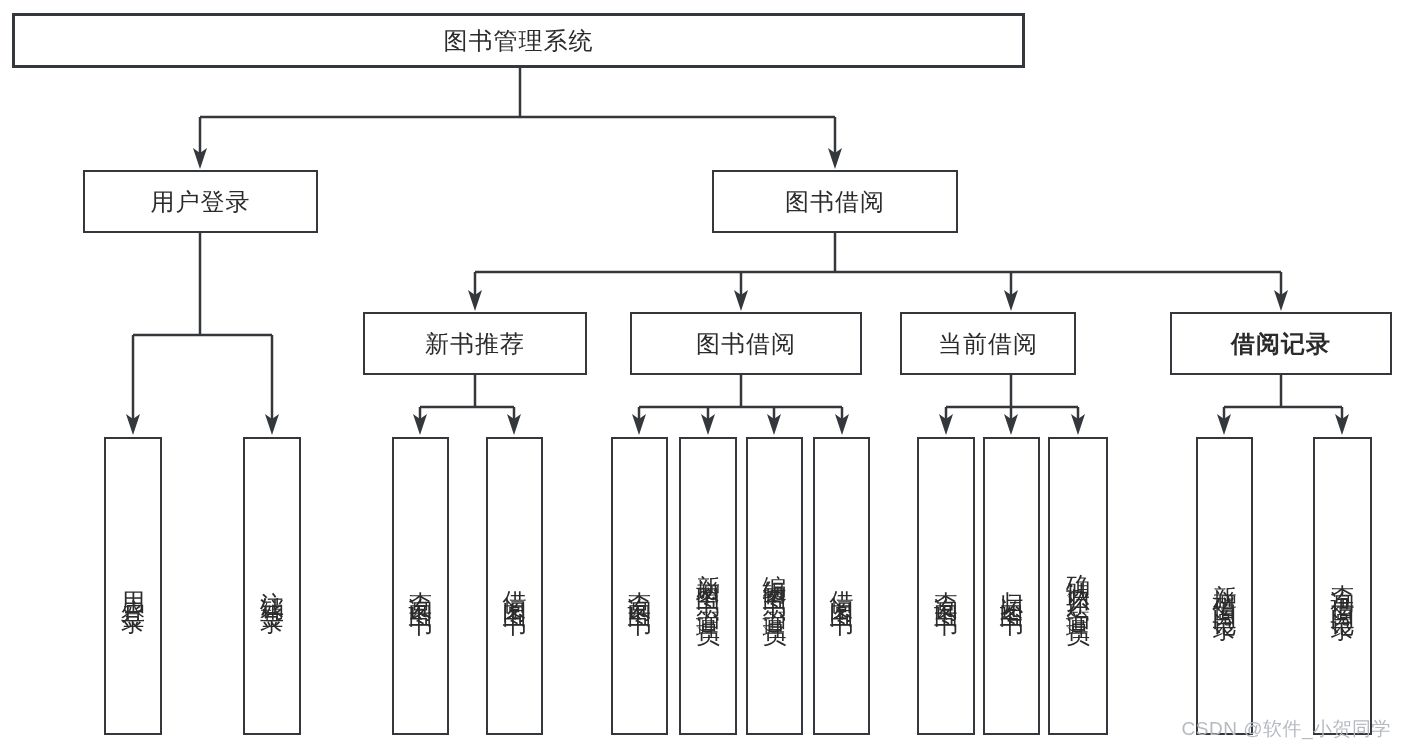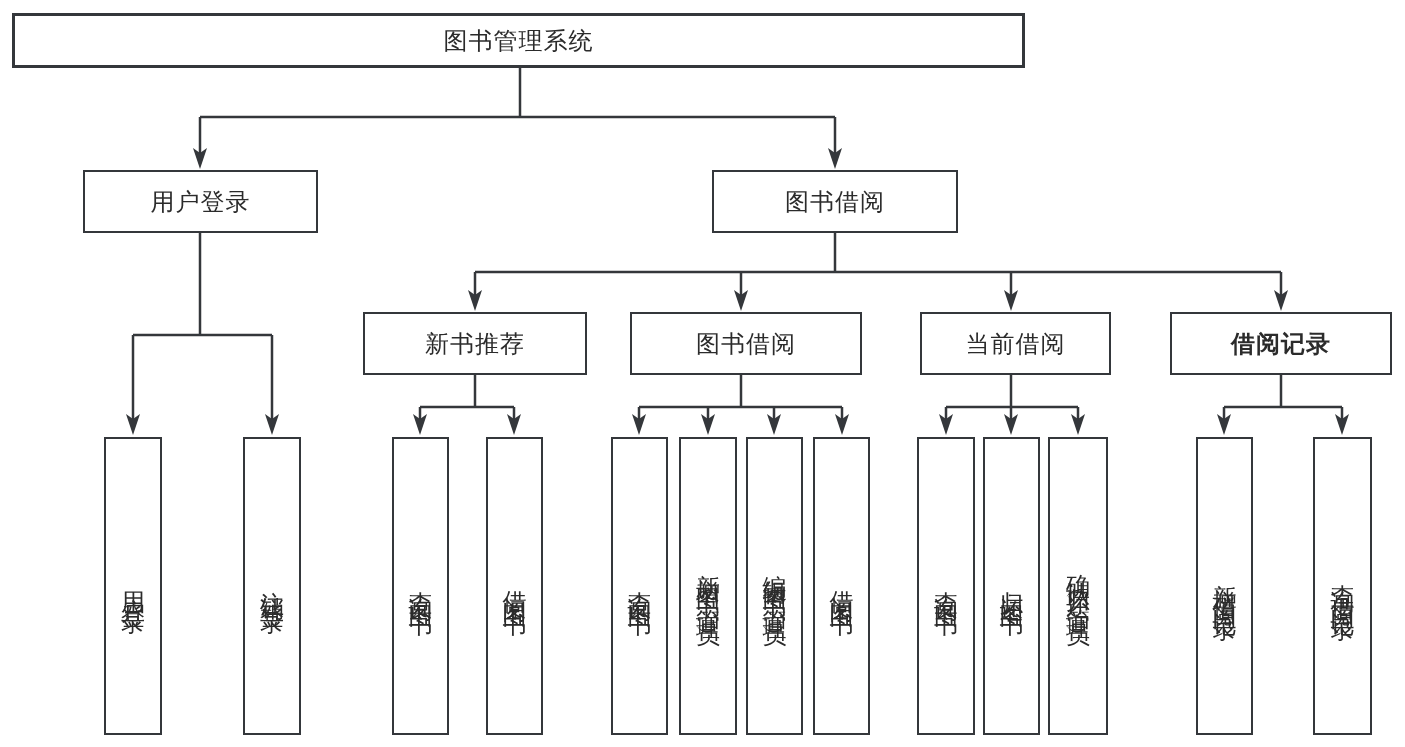--- a/index.html
+++ b/index.html
@@ -123,35 +123,36 @@
     </g>
   </svg>
 
   <div class="node h-node root-node" style="left:12px; top:13px; width:1013px; height:55px;">图书管理系统</div>
 
   <div class="node h-node" style="left:83px; top:170px; width:235px; height:63px;">用户登录</div>
   <div class="node h-node" style="left:712px; top:170px; width:246px; height:63px;">图书借阅</div>
 
   <div class="node h-node" style="left:363px; top:312px; width:224px; height:63px;text-align:center;">新书推荐</div>
   <div class="node h-node" style="left:630px; top:312px; width:232px; height:63px;">图书借阅</div>
-  <div class="node h-node" style="left:900px; top:312px; width:191px; height:63px;margin-left:20px;">当前借阅</div>
+  <div class="node h-node" style="left:900px; top:312px; width:176px; height:63px;">当前借阅</div>
   <div class="node h-node" style="left:1170px; top:312px; width:222px; height:63px;font-weight:bold;">借阅记录</div>
 
   <div class="node v-node" style="left:104px; top:437px; width:58px; height:298px;">用户登录</div>
   <div class="node v-node" style="left:243px; top:437px; width:58px; height:298px;">注销登录</div>
 
   <div class="node v-node" style="left:392px; top:437px; width:57px; height:298px;">查询图书</div>
   <div class="node v-node" style="left:486px; top:437px; width:57px; height:298px;">借阅图书</div>
 
   <div class="node v-node" style="left:611px; top:437px; width:57px; height:298px;">查询图书</div>
   <div class="node v-node" style="left:679px; top:437px; width:58px; height:298px;">新增图书（管理员）</div>
   <div class="node v-node" style="left:746px; top:437px; width:57px; height:298px;">编辑图书（管理员）</div>
   <div class="node v-node" style="left:813px; top:437px; width:57px; height:298px;">借阅图书</div>
 
   <div class="node v-node" style="left:917px; top:437px; width:58px; height:298px;">查询图书</div>
   <div class="node v-node" style="left:983px; top:437px; width:57px; height:298px;">归还图书</div>
   <div class="node v-node" style="left:1048px; top:437px; width:60px; height:298px;">确认归还（管理员）</div>
 
   <div class="node v-node" style="left:1196px; top:437px; width:57px; height:298px;">新增借阅记录</div>
   <div class="node v-node" style="left:1313px; top:437px; width:59px; height:298px;">查询借阅记录</div>
 
+  <div class="watermark">CSDN @软件_小贺同学</div>
 
 </div>
 
 </body></html>

